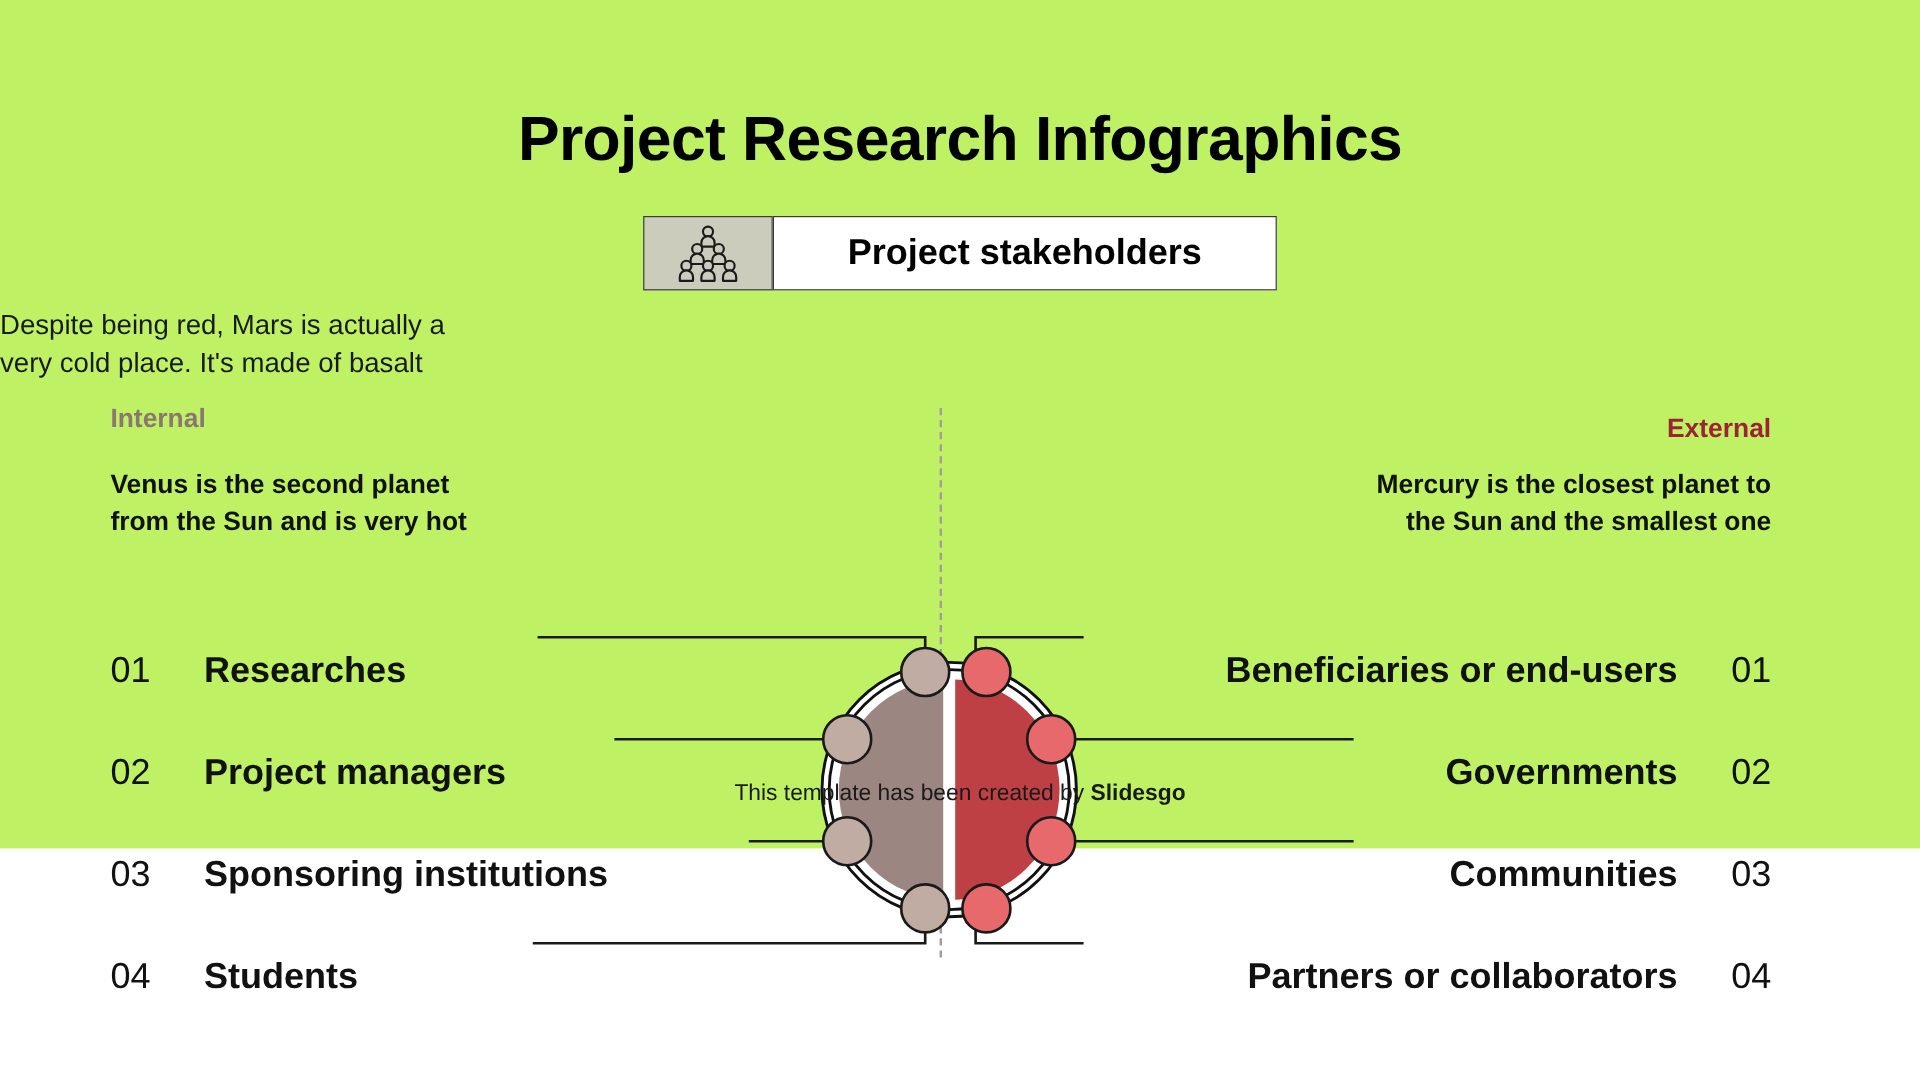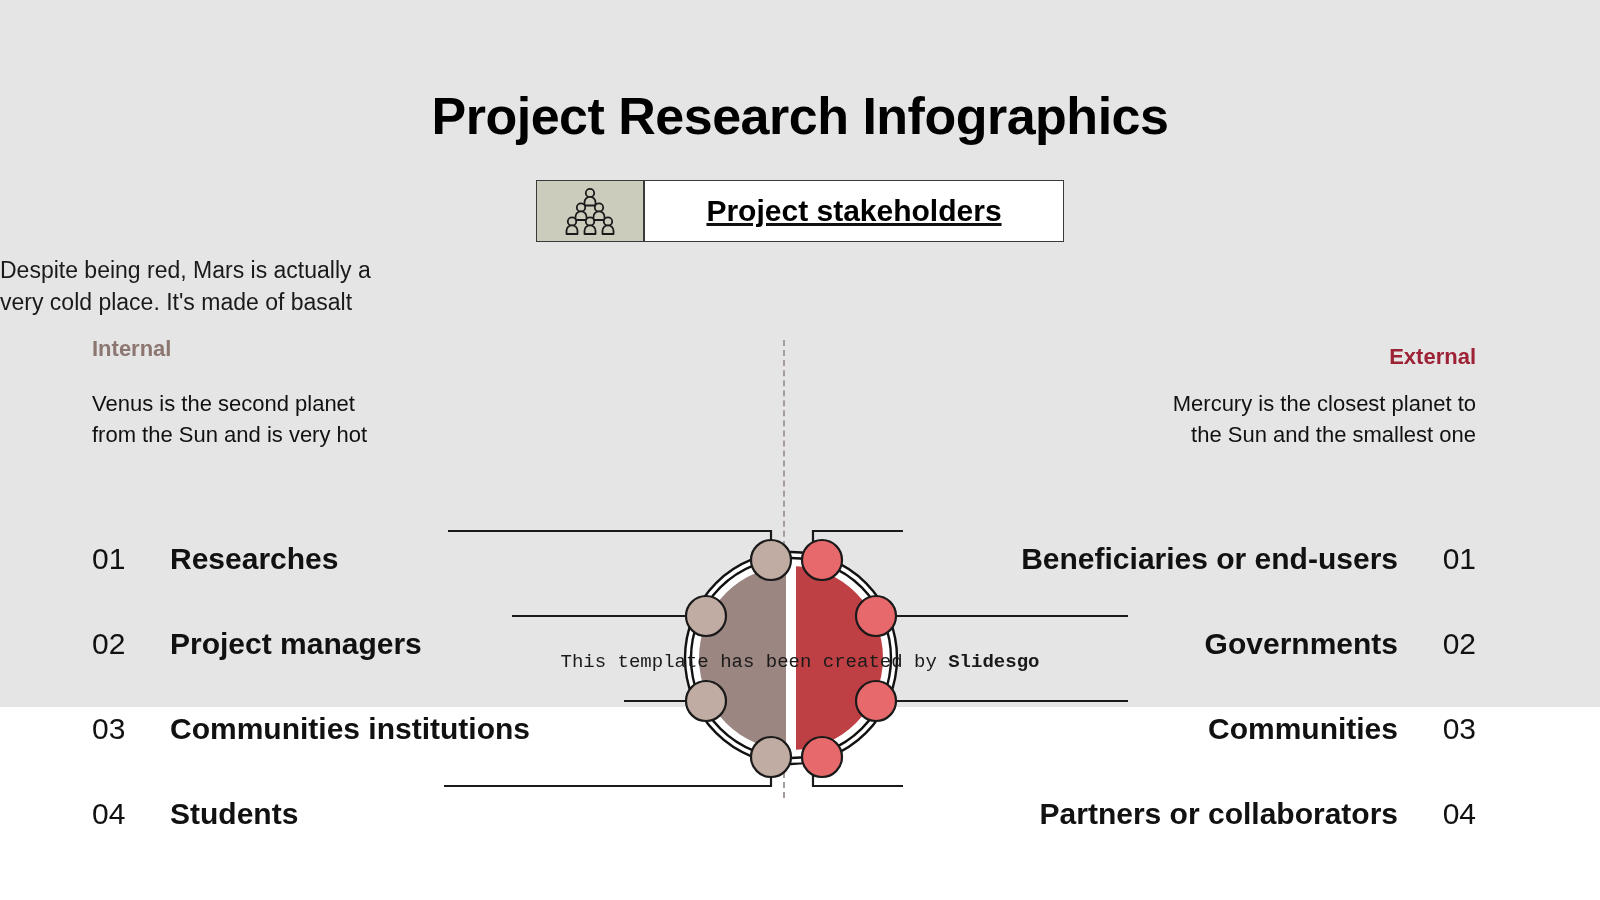--- a/index.html
+++ b/index.html
@@ -13,21 +13,21 @@
     height: 900px;
     font-family: "Liberation Sans", sans-serif;
     color: #111111;
     overflow: hidden;
     position: relative;
   }
   .slide {
     position: relative;
     width: 1600px;
     height: 707px;
-    background: #e5e5e5;
+    background: #bef264;
   }
 
   
   .page-title {
     position: absolute;
     top: 88px;
     left: 0;
     width: 1600px;
     text-align: center;
     font-size: 52px;
@@ -39,21 +39,20 @@
 
   
   .badge-row {
     position: absolute;
     top: 180px;
     left: 0;
     width: 1600px;
     display: flex;
     justify-content: center;
     align-items: center;
-    text-decoration: underline;
   }
   .badge-icon-box {
     width: 108px;
     height: 62px;
     background: #ccccbd;
     border: 1.5px solid #3a3a3a;
     display: flex;
     align-items: center;
     justify-content: center;
     box-sizing: border-box;
@@ -120,21 +119,21 @@
   .col-desc-right {
     position: absolute;
     top: 388px;
     right: 124px;
     width: 430px;
     font-size: 22px;
     line-height: 1.42;
     color: #111111;
     text-align: right;
   }
-  .col-desc-left .line, .col-desc-right .line { display: block; }
+  .col-desc-left .line, .col-desc-right .line { display: block; font-weight: bold; }
 
   
   .center-divider {
     position: absolute;
     left: 783px;
     top: 340px;
     width: 0;
     height: 458px;
     border-left: 2px dashed #a79a9a;
   }
@@ -180,21 +179,20 @@
 
   
   .footer {
     position: absolute;
     bottom: 34px;
     left: 0;
     width: 1600px;
     text-align: center;
     font-size: 19px;
     color: #1a1a1a;
-    font-family: Liberation Mono, monospace;
   }
   .footer b { font-weight: bold; }
 </style>
 </head>
 <body>
 
 <div class="slide">
 
   <div class="page-title">Project Research Infographics</div>
 
@@ -279,21 +277,21 @@
   <div class="row row-left" style="top:508px">
     <span class="row-num">01</span>
     <span class="row-label">Researches</span>
   </div>
   <div class="row row-left" style="top:593px">
     <span class="row-num">02</span>
     <span class="row-label">Project managers</span>
   </div>
   <div class="row row-left" style="top:678px">
     <span class="row-num">03</span>
-    <span class="row-label">Communities institutions</span>
+    <span class="row-label">Sponsoring institutions</span>
   </div>
   <div class="row row-left" style="top:763px">
     <span class="row-num">04</span>
     <span class="row-label">Students</span>
   </div>
 
   <div class="row row-right" style="top:508px">
     <span class="row-label">Beneficiaries or end-users</span>
     <span class="row-num">01</span>
   </div>

